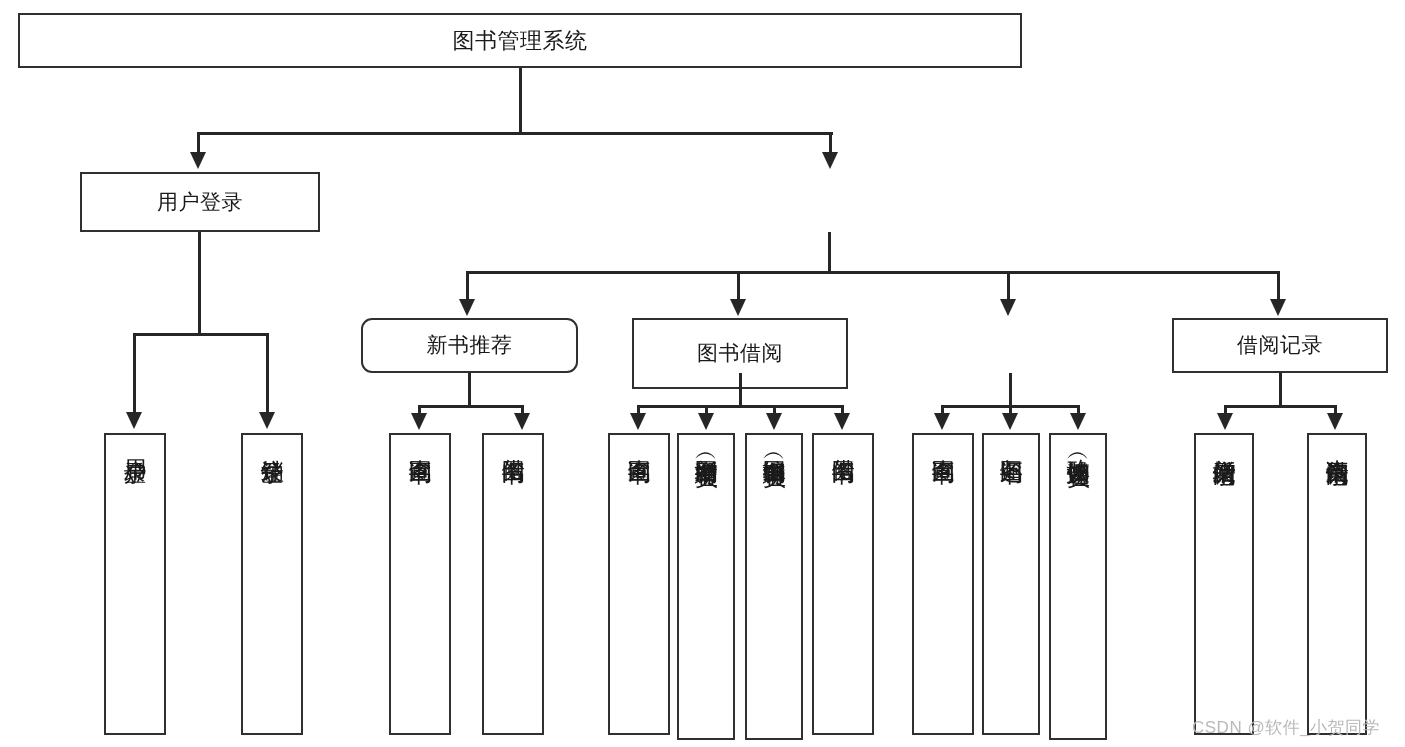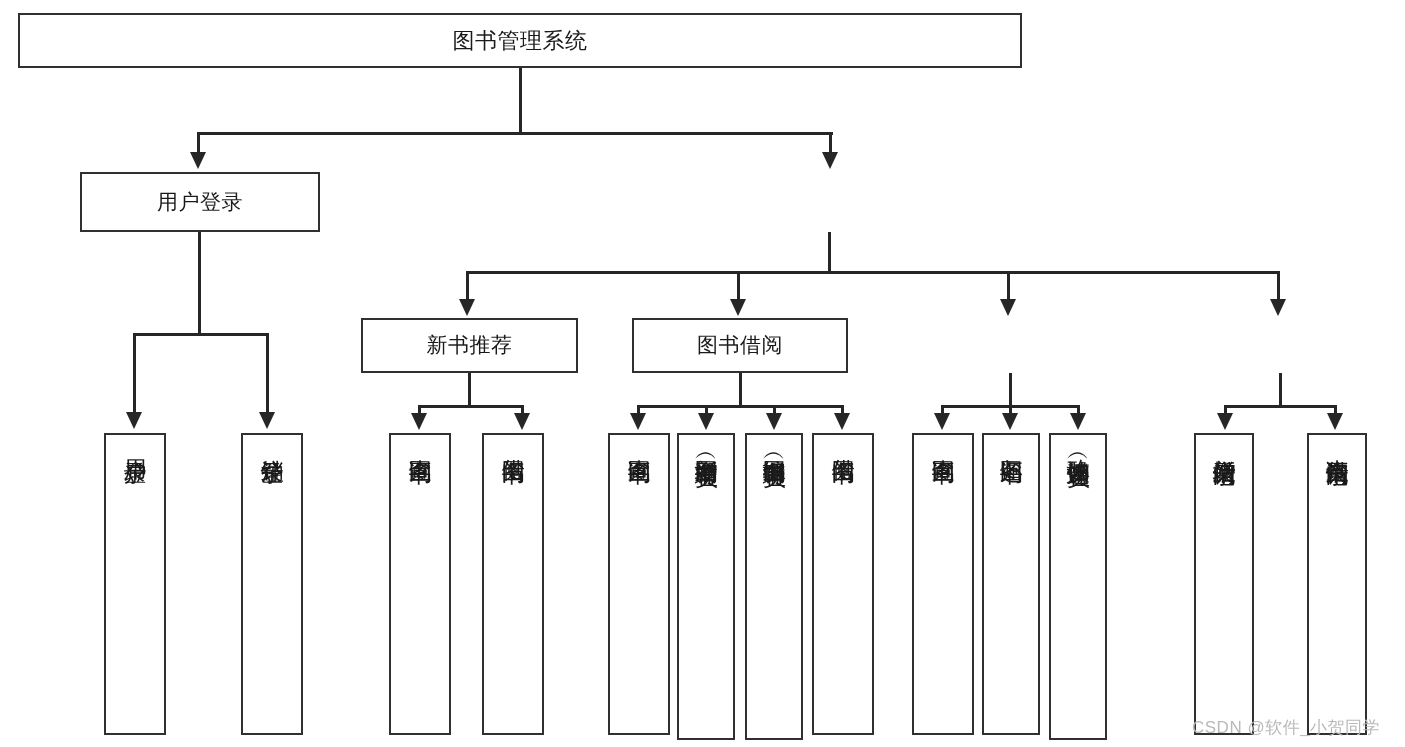--- a/index.html
+++ b/index.html
@@ -123,25 +123,28 @@
 
   <div class="vline" style="left:737px; top:271px; width:3px; height:30px;"></div>
   <div class="arrow" style="left:730px; top:299px;"></div>
 
   <div class="vline" style="left:1007px; top:271px; width:3px; height:30px;"></div>
   <div class="arrow" style="left:1000px; top:299px;"></div>
 
   <div class="vline" style="left:1277px; top:271px; width:3px; height:30px;"></div>
   <div class="arrow" style="left:1270px; top:299px;"></div>
 
-  <div class="node h" style="left:361px; top:318px; width:217px; height:55px;">
+  <div class="node h" style="left:361px; top:318px; width:217px; height:55px;border-radius:11px;">
     <span class="lbl">新书推荐</span>
   </div>
-  <div class="node h" style="left:632px; top:318px; width:216px; height:55px;">
+  <div class="node h" style="left:632px; top:318px; width:216px; height:71px;">
     <span class="lbl">图书借阅</span>
+  </div>
+  <div class="node h" style="left:1172px; top:318px; width:216px; height:55px;">
+    <span class="lbl">借阅记录</span>
   </div>
 
   <div class="vline" style="left:468px; top:373px; width:3px; height:35px;"></div>
   <div class="hline" style="left:418px; top:405px; width:106px; height:3px;"></div>
   <div class="vline" style="left:418px; top:405px; width:3px; height:10px;"></div>
   <div class="arrow" style="left:411px; top:413px;"></div>
   <div class="vline" style="left:521px; top:405px; width:3px; height:10px;"></div>
   <div class="arrow" style="left:514px; top:413px;"></div>
 
   <div class="vline" style="left:739px; top:373px; width:3px; height:35px;"></div>

